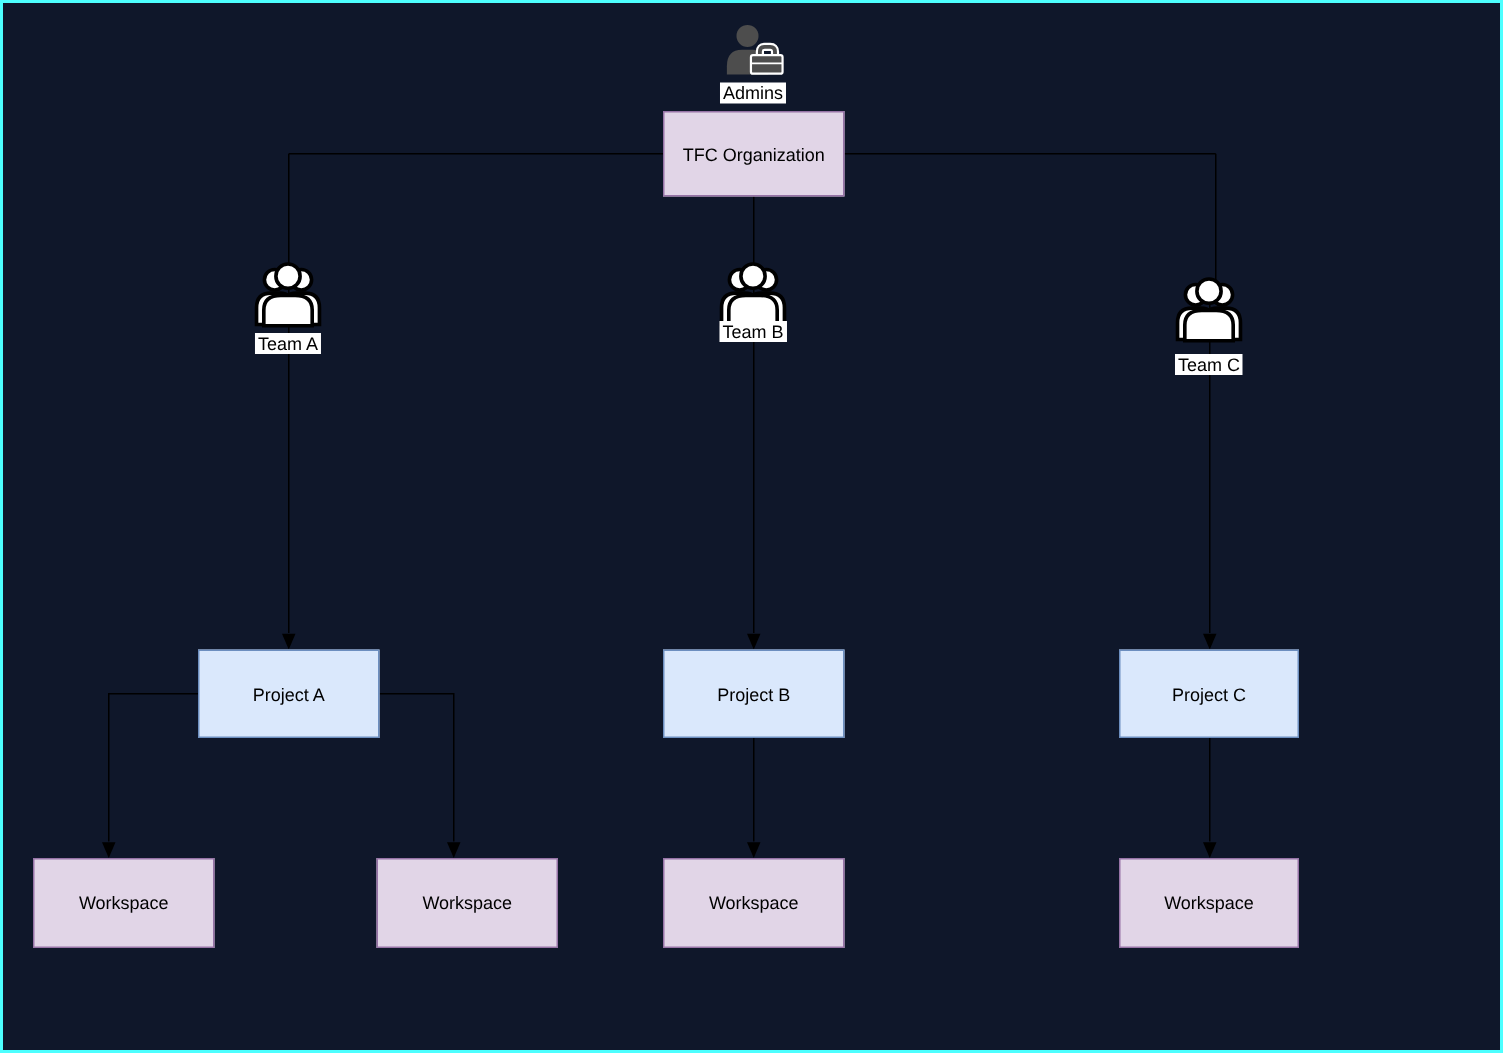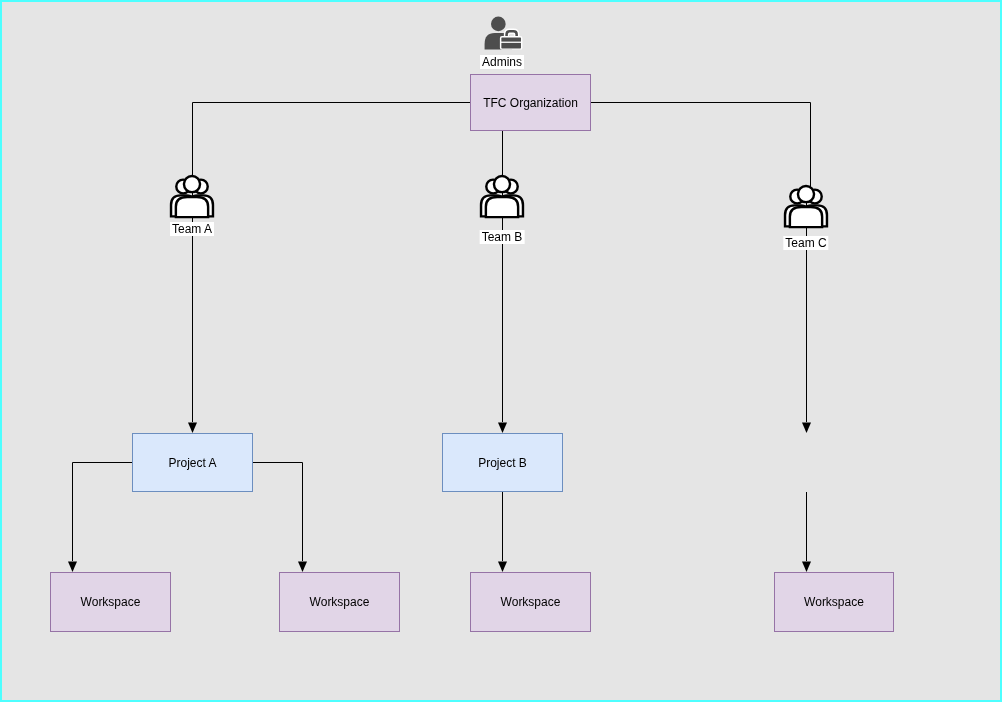--- a/index.html
+++ b/index.html
@@ -2,21 +2,21 @@
 <html style="--canvas-border: #4DFFFF; --purple-fill: #E1D5E7; --purple-stroke: #9673A6; --blue-fill: #DAE8FC; --blue-stroke: #6C8EBF; --line: #000000; --admin-icon: #4D4D4D;"><head>
 <meta charset="utf-8">
 <style>
   html, body { margin: 0; padding: 0; background: #fff; }
   .canvas {
     position: relative;
     width: 1002px;
     height: 702px;
     box-sizing: border-box;
     border: 2px solid var(--canvas-border, #4DFFFF);
-    background: #e5e5e5;
+    background: #0f172a;
     font-family: "Liberation Sans", sans-serif;
     overflow: hidden;
   }
   svg.connectors {
     position: absolute;
     left: 0; top: 0;
     width: 1002px; height: 702px;
   }
   svg.connectors path.edge {
     fill: none;
@@ -34,21 +34,20 @@
     align-items: center;
     justify-content: center;
     font-size: 12px;
     color: #000;
     text-align: center;
     border: 1px solid;
   }
   .node.purple {
     background: var(--purple-fill, #E1D5E7);
     border-color: var(--purple-stroke, #9673A6);
-    margin-left: 28px;
   }
   .node.blue {
     background: var(--blue-fill, #DAE8FC);
     border-color: var(--blue-stroke, #6C8EBF);
   }
   .icon-wrap { position: absolute; }
   .floating-label {
     position: absolute;
     transform: translateX(-50%);
     background: #fff;
@@ -130,40 +129,43 @@
   <div class="icon-wrap" style="left:474px; top:170px;">
     <svg class="team-icon-svg" width="52" height="50" viewBox="0 0 64 62">
       <circle class="person" cx="21" cy="18" r="8.5"></circle>
       <circle class="person" cx="43" cy="18" r="8.5"></circle>
       <path class="person" d="M6 55 V41 Q6 29 18 29 H25 Q36 29 36 41 V55 Z"></path>
       <path class="person" d="M28 55 V41 Q28 29 39 29 H46 Q58 29 58 41 V55 Z"></path>
       <circle class="person" cx="32" cy="15" r="10"></circle>
       <path class="person" d="M12 56 V43 Q12 31 26 31 H38 Q52 31 52 43 V56 Z"></path>
     </svg>
   </div>
-  <div class="floating-label" style="left:500px; top:228px;">Team B</div>
+  <div class="floating-label" style="left:500px; top:212px;">Team B</div>
 
   <div class="icon-wrap" style="left:778px; top:180px;">
     <svg class="team-icon-svg" width="52" height="50" viewBox="0 0 64 62">
       <circle class="person" cx="21" cy="18" r="8.5"></circle>
       <circle class="person" cx="43" cy="18" r="8.5"></circle>
       <path class="person" d="M6 55 V41 Q6 29 18 29 H25 Q36 29 36 41 V55 Z"></path>
       <path class="person" d="M28 55 V41 Q28 29 39 29 H46 Q58 29 58 41 V55 Z"></path>
       <circle class="person" cx="32" cy="15" r="10"></circle>
       <path class="person" d="M12 56 V43 Q12 31 26 31 H38 Q52 31 52 43 V56 Z"></path>
     </svg>
   </div>
   <div class="floating-label" style="left:804px; top:234px;text-align:center;">Team C</div>
 
   <div class="node blue" style="left:130px; top:431px; width:121px; height:59px;">
     <span>Project A</span>
   </div>
   <div class="node blue" style="left:440px; top:431px; width:121px; height:59px;">
     <span>Project B</span>
   </div>
+  <div class="node blue" style="left:744px; top:431px; width:120px; height:59px;">
+    <span>Project C</span>
+  </div>
 
   <div class="node purple" style="left:20px; top:570px; width:121px; height:60px;">
     <span>Workspace</span>
   </div>
   <div class="node purple" style="left:249px; top:570px; width:121px; height:60px;">
     <span>Workspace</span>
   </div>
   <div class="node purple" style="left:440px; top:570px; width:121px; height:60px;">
     <span>Workspace</span>
   </div>

